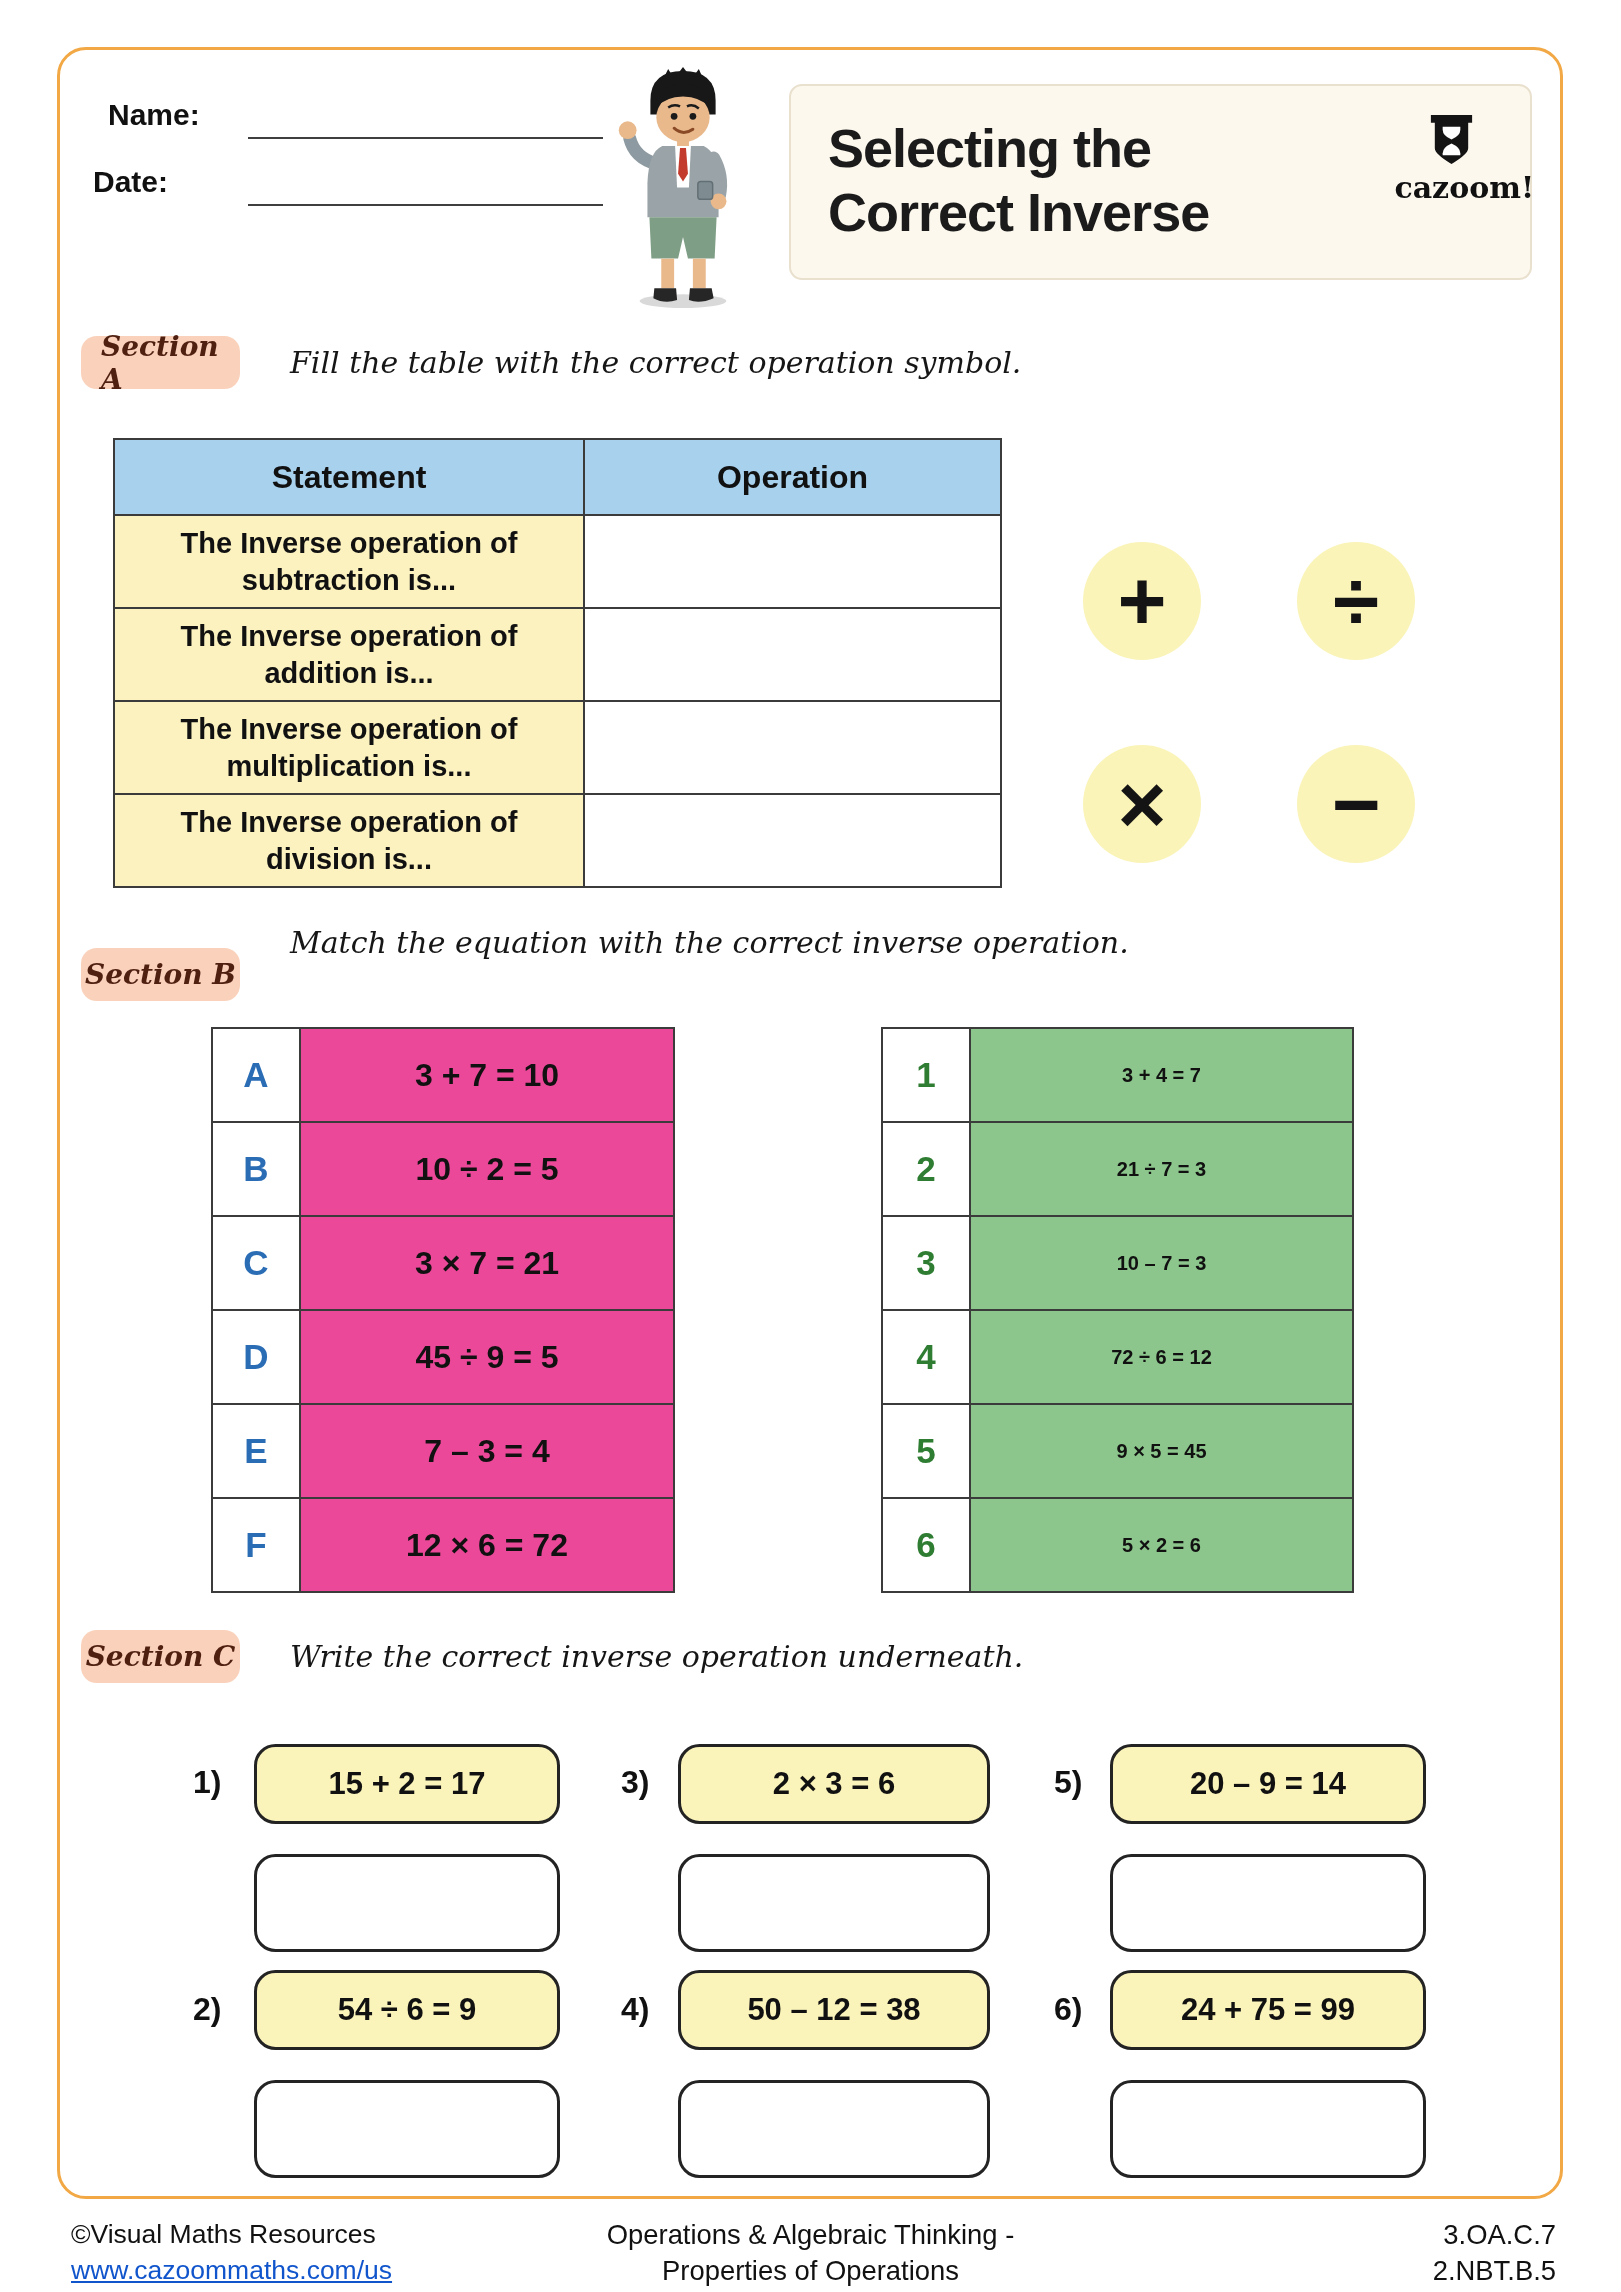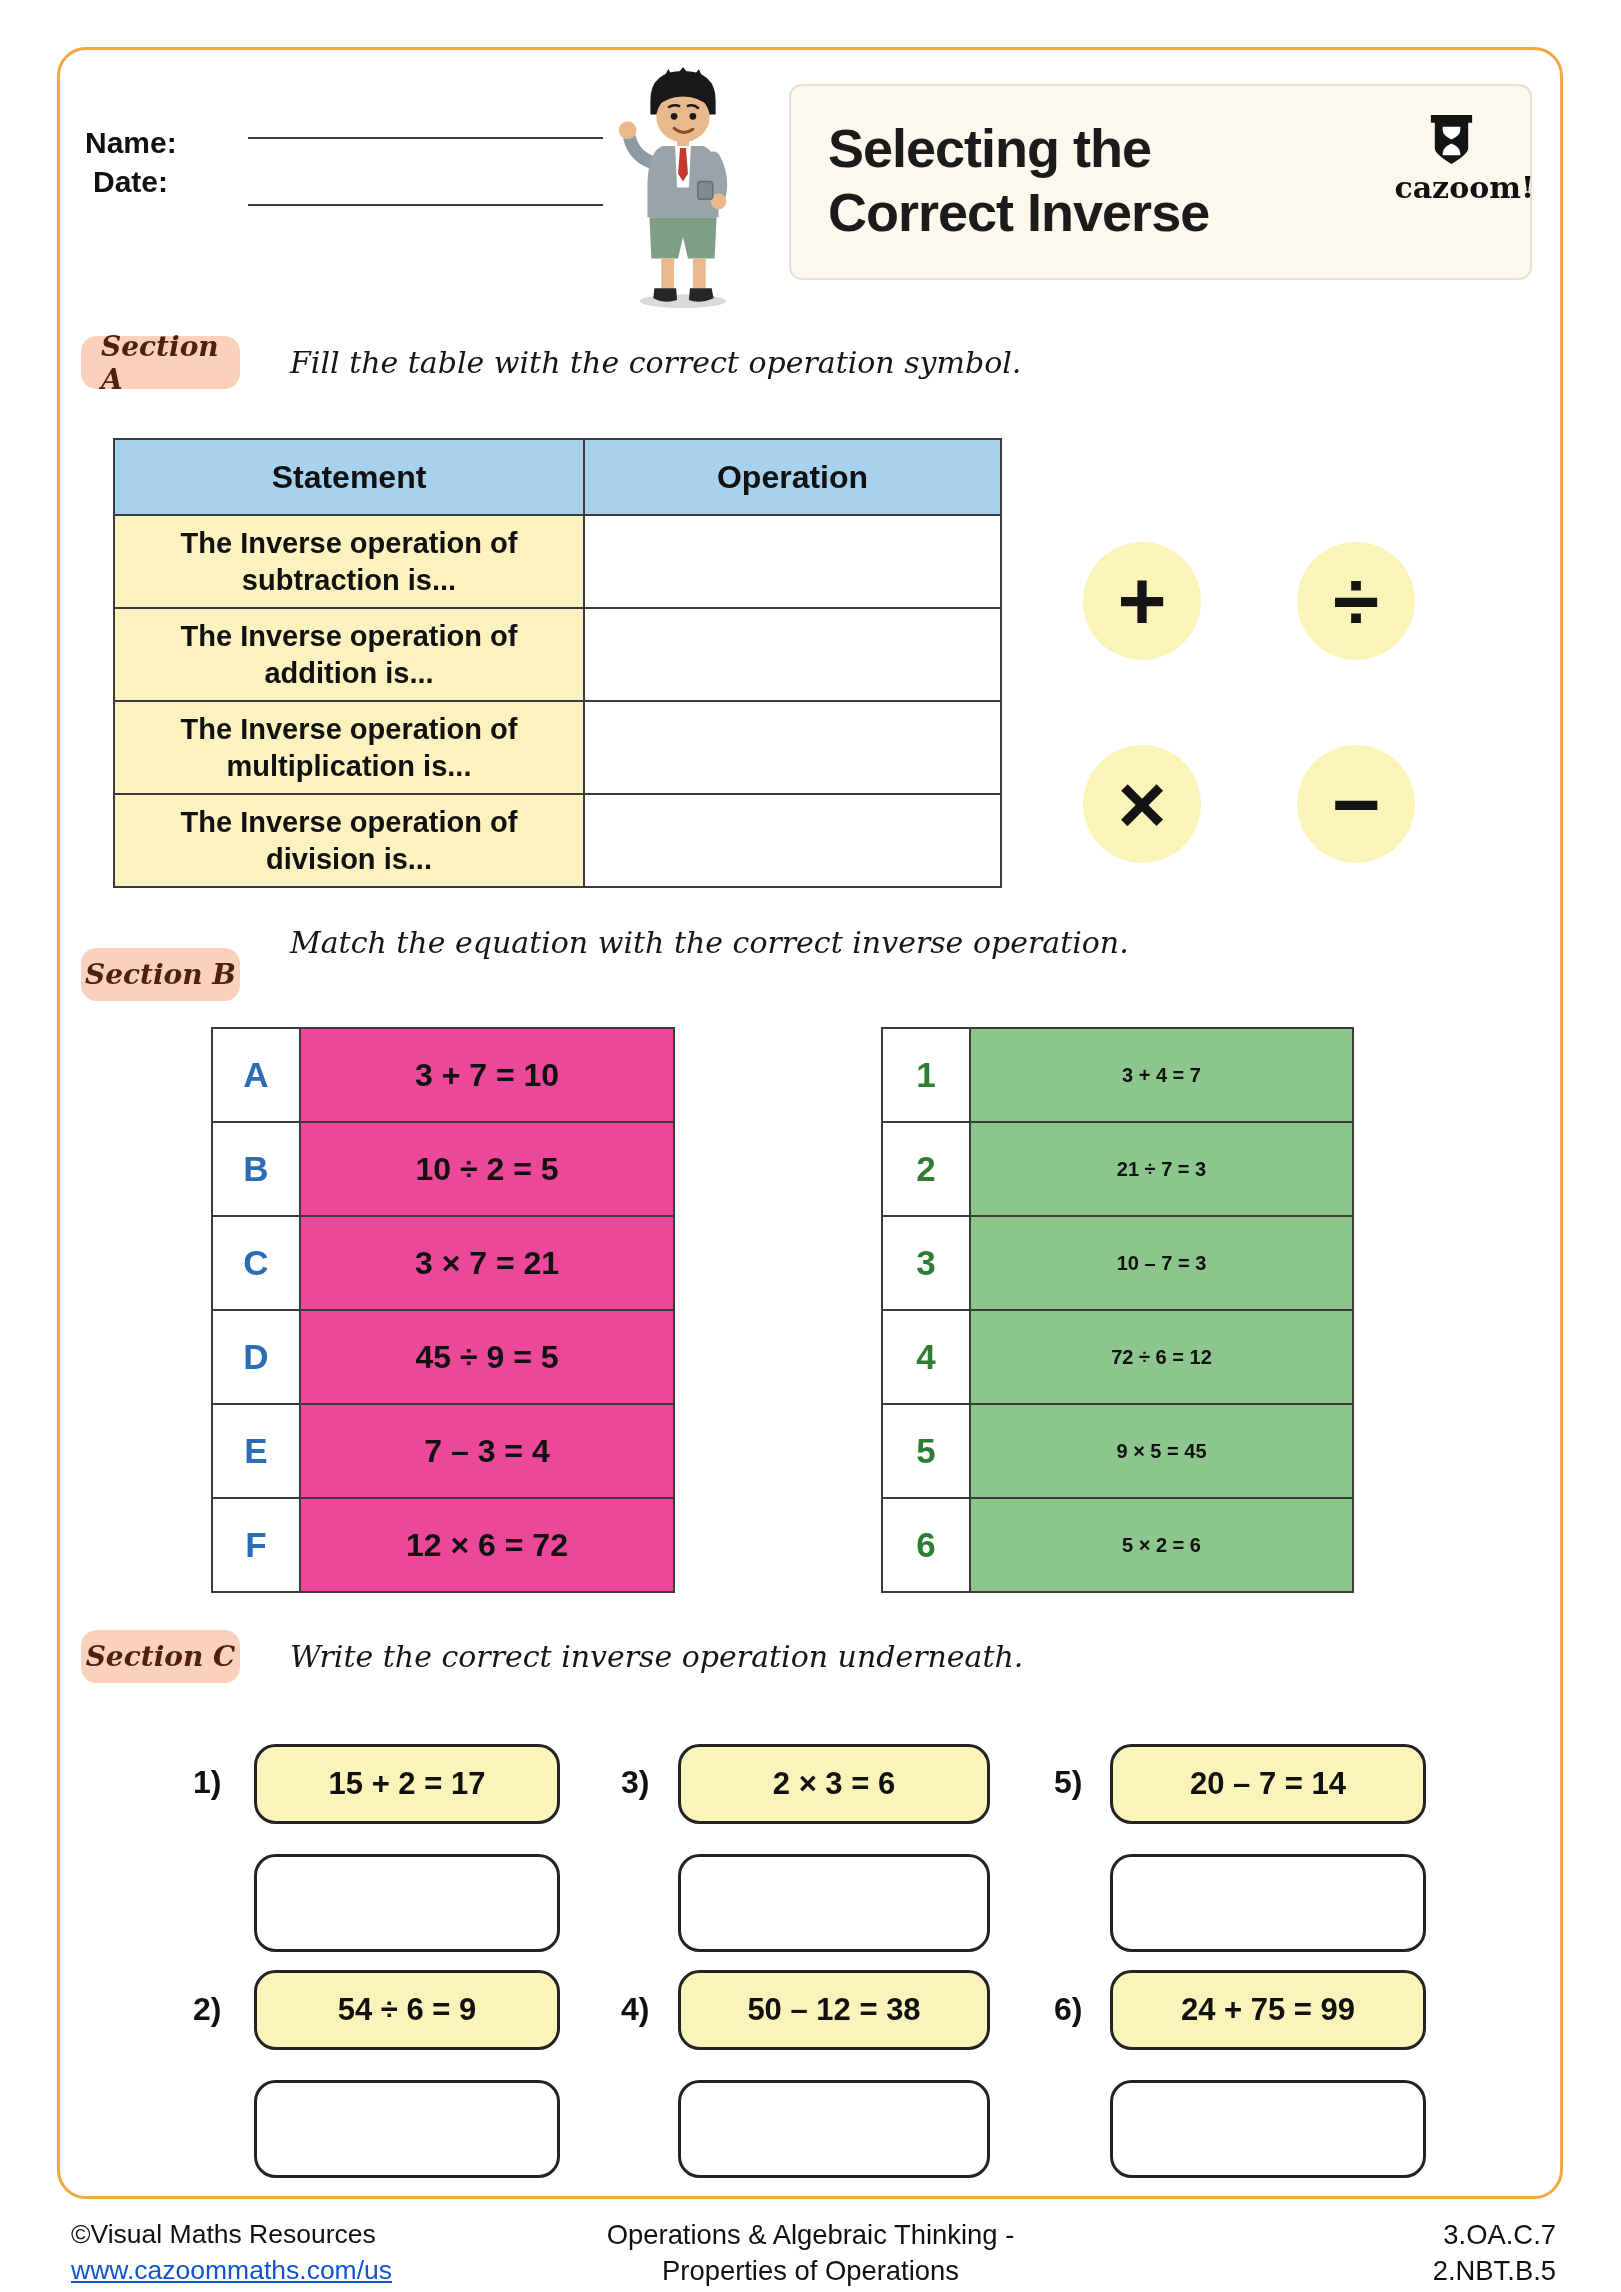--- a/index.html
+++ b/index.html
@@ -52,21 +52,21 @@
   .footer-link { color:#1155CC; text-decoration:underline; cursor:pointer; }
   .footer-center { left:0; width:1621px; top:2217px; text-align:center; font-size:27.4px; color:#111; line-height:1.3; }
   .footer-right { right:65px; top:2217px; text-align:right; font-size:27.4px; color:#111; line-height:1.3; }
 </style>
 </head>
 <body>
 
 <div class="page">
   <div class="abs frame"></div>
 
-  <div class="abs field-label" style="left:85px; top:98px;margin-top:28px;">Name:</div>
+  <div class="abs field-label" style="left:108px; top:98px;">Name:</div>
   <div class="abs write-line" style="left:248px; top:137px; width:355px;"></div>
   <div class="abs field-label" style="left:93px; top:165px;">Date:</div>
   <div class="abs write-line" style="left:248px; top:204px; width:355px;"></div>
 
   <div class="abs" style="left:616px; top:63px;">
     <svg viewBox="0 0 135 250" width="135" height="247" aria-hidden="true">
       <ellipse cx="67" cy="241" rx="44" ry="7" fill="rgba(0,0,0,0.15)"></ellipse>
       <path d="M40 102 Q18 96 13 76" stroke="#8E9AA1" stroke-width="13" fill="none" stroke-linecap="round"></path>
       <circle cx="11" cy="68" r="9" fill="#E9B98C"></circle>
       <path d="M34 38 Q34 8 67 8 Q100 8 100 38 L100 52 L34 52 Z" fill="#181818"></path>
@@ -207,21 +207,21 @@
 
   <div class="prob-num" style="left:193px; top:1764px;">1)</div>
   <div class="eq-box" style="left:254px; top:1744px; width:306px;">15 + 2 = 17</div>
   <div class="answer-box" style="left:254px; top:1854px; width:306px;"></div>
 
   <div class="prob-num" style="left:621px; top:1764px;">3)</div>
   <div class="eq-box" style="left:678px; top:1744px; width:312px;">2 × 3 = 6</div>
   <div class="answer-box" style="left:678px; top:1854px; width:312px;"></div>
 
   <div class="prob-num" style="left:1054px; top:1764px;">5)</div>
-  <div class="eq-box" style="left:1110px; top:1744px; width:316px;">20 – 7 = 14</div>
+  <div class="eq-box" style="left:1110px; top:1744px; width:316px;">20 – 9 = 14</div>
   <div class="answer-box" style="left:1110px; top:1854px; width:316px;"></div>
 
   <div class="prob-num" style="left:193px; top:1991px;">2)</div>
   <div class="eq-box" style="left:254px; top:1970px; width:306px;">54 ÷ 6 = 9</div>
   <div class="answer-box" style="left:254px; top:2080px; width:306px;"></div>
 
   <div class="prob-num" style="left:621px; top:1991px;">4)</div>
   <div class="eq-box" style="left:678px; top:1970px; width:312px;">50 – 12 = 38</div>
   <div class="answer-box" style="left:678px; top:2080px; width:312px;"></div>
 

